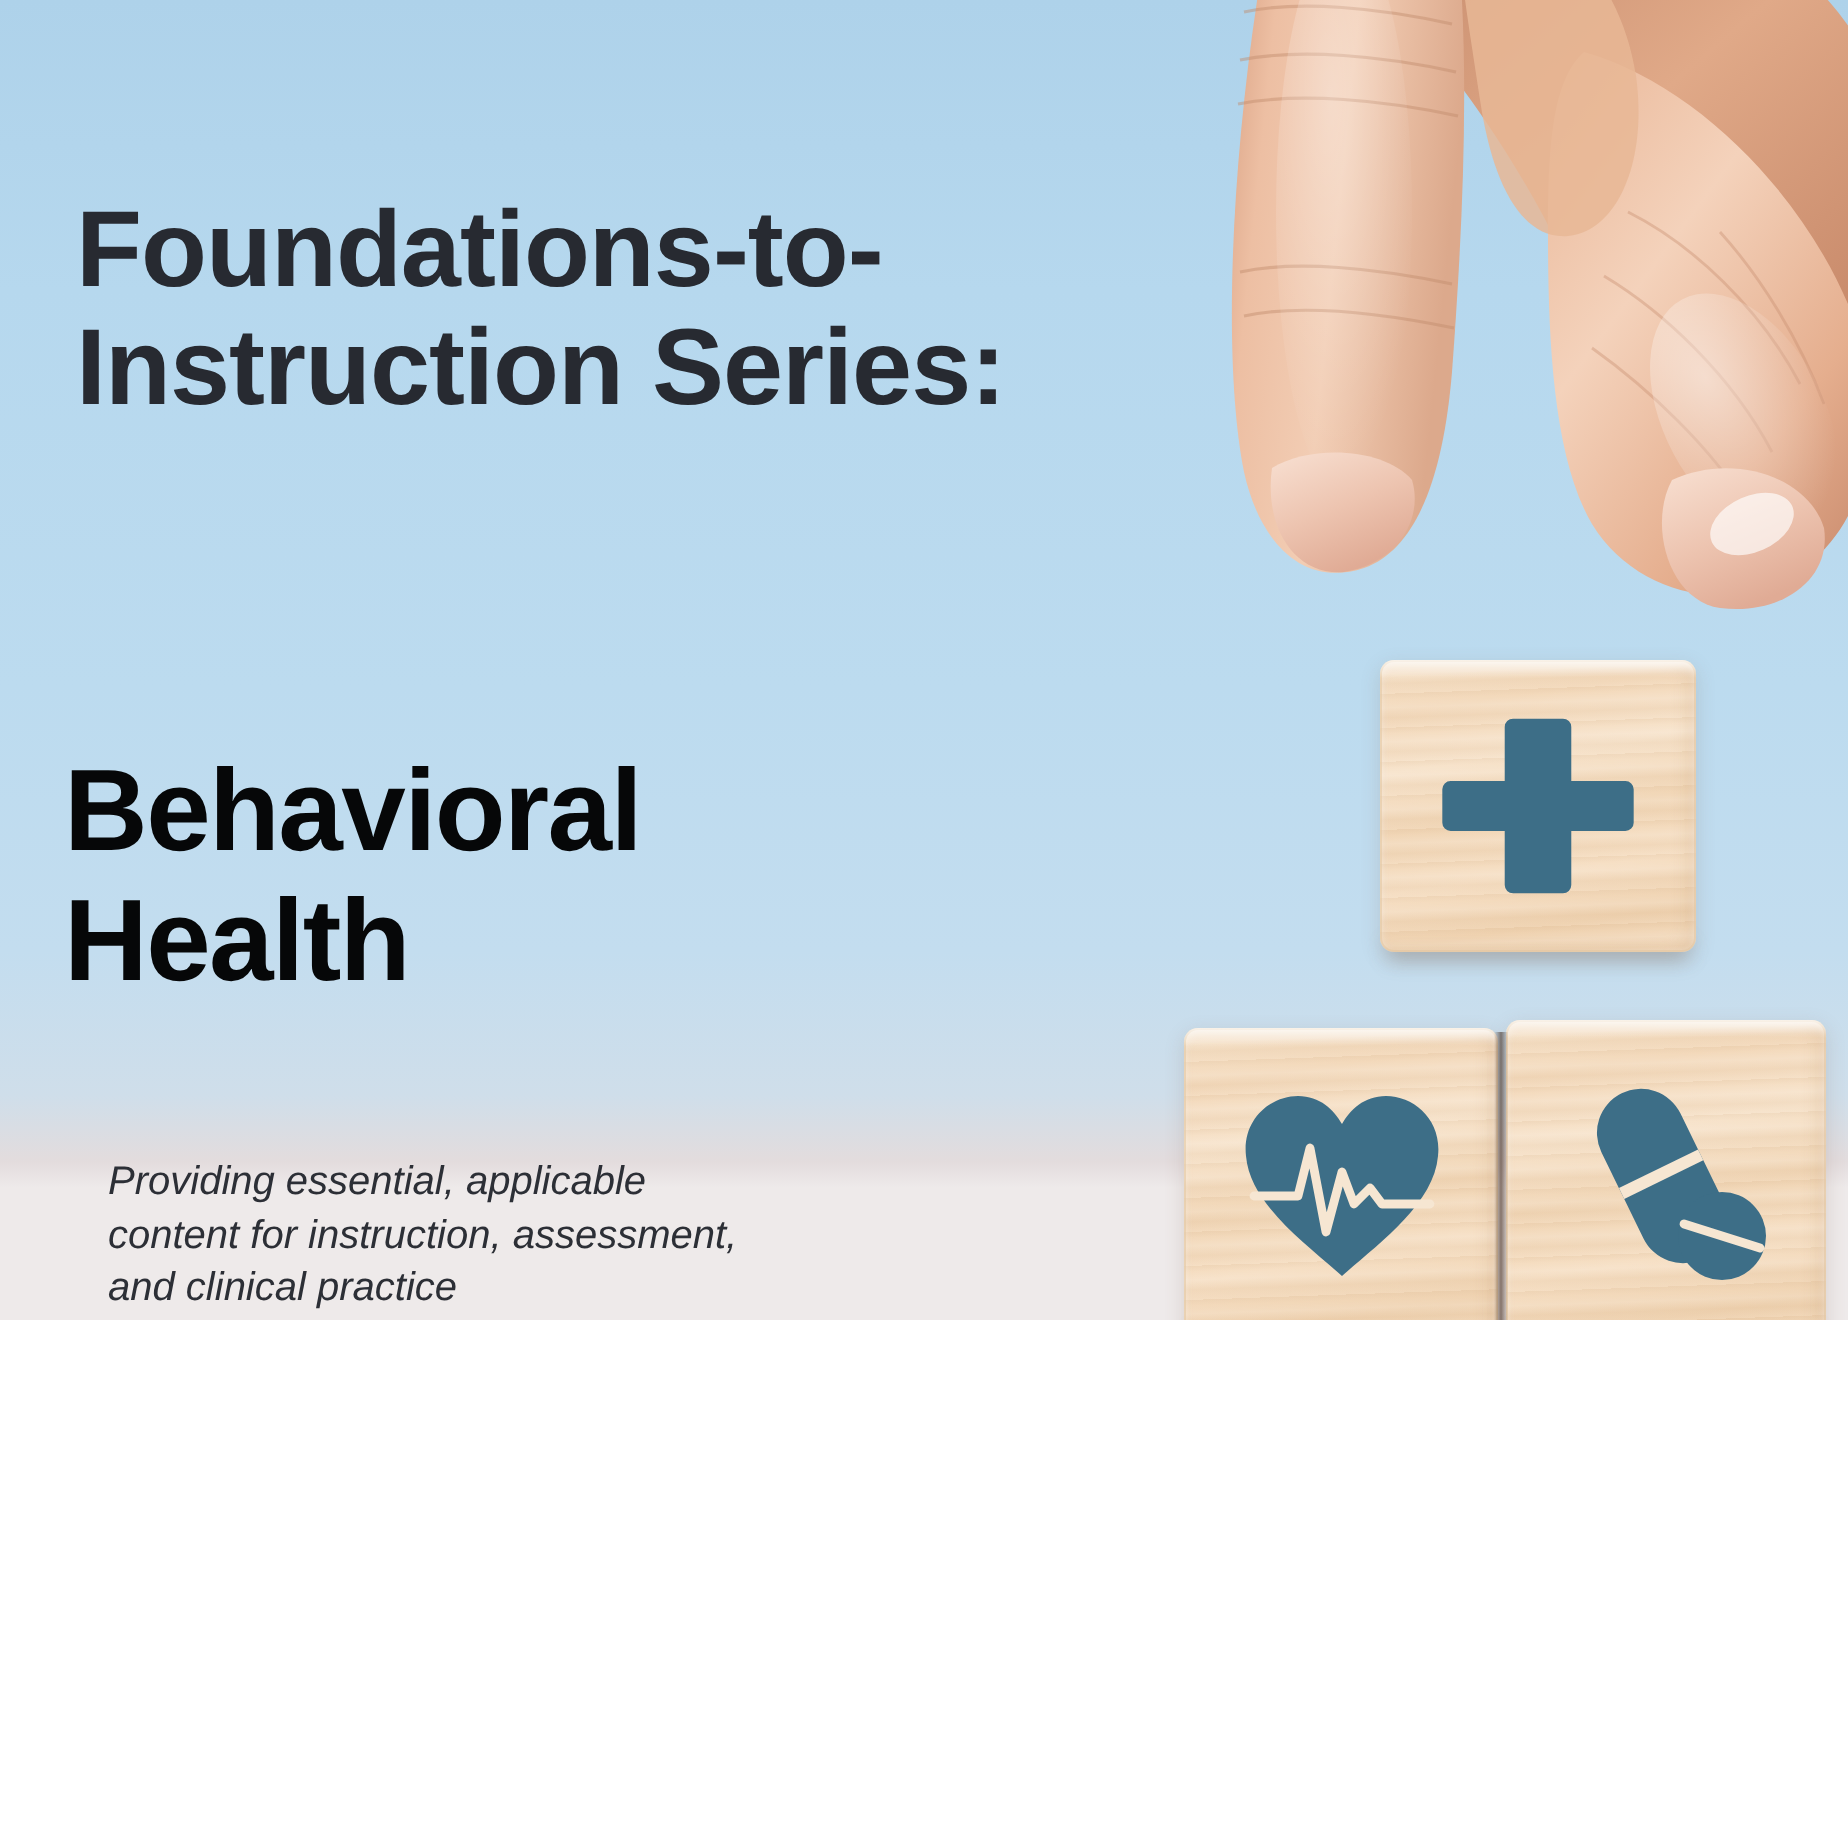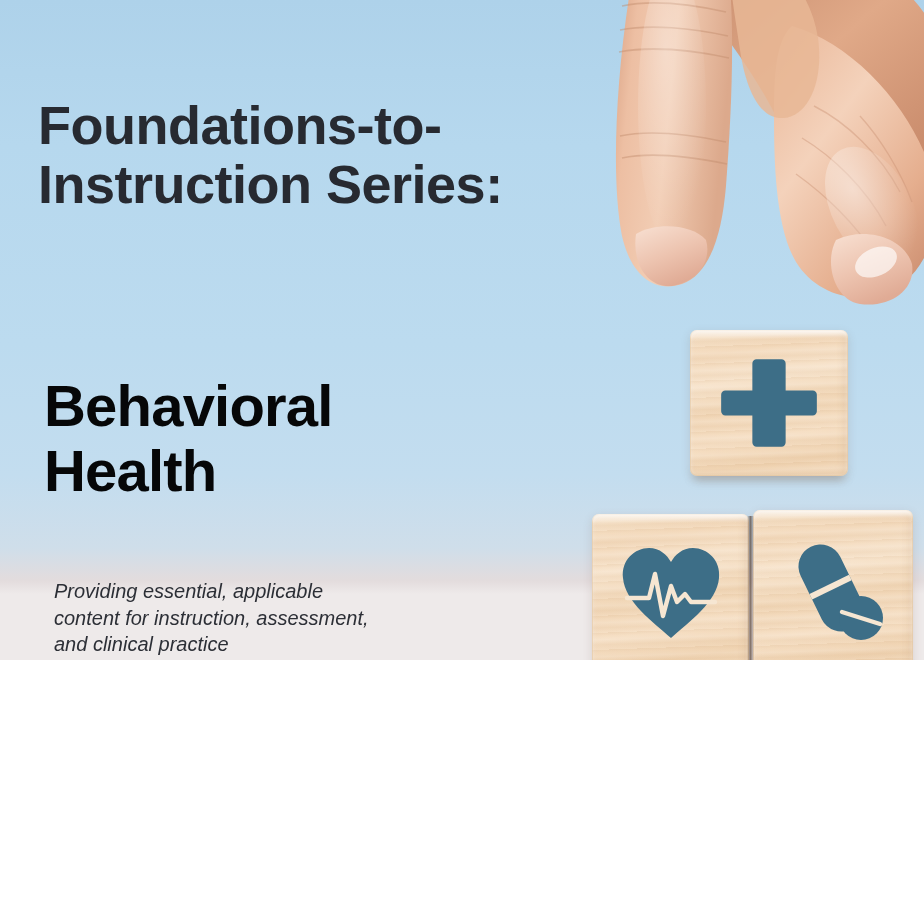--- a/index.html
+++ b/index.html
@@ -73,21 +73,21 @@
     margin: 0;
     font-size: 54px;
     line-height: 1.10;
     font-weight: 700;
     letter-spacing: -0.5px;
     color: #272a31;
     white-space: pre-line;
   }
   .main-title {
     position: absolute;
-    left: 44px;
+    left: 32px;
     top: 374px;
     width: 460px;
     margin: 0;
     font-size: 58px;
     line-height: 1.12;
     font-weight: 700;
     letter-spacing: -0.8px;
     color: #060708;
     white-space: pre-line;
   }

